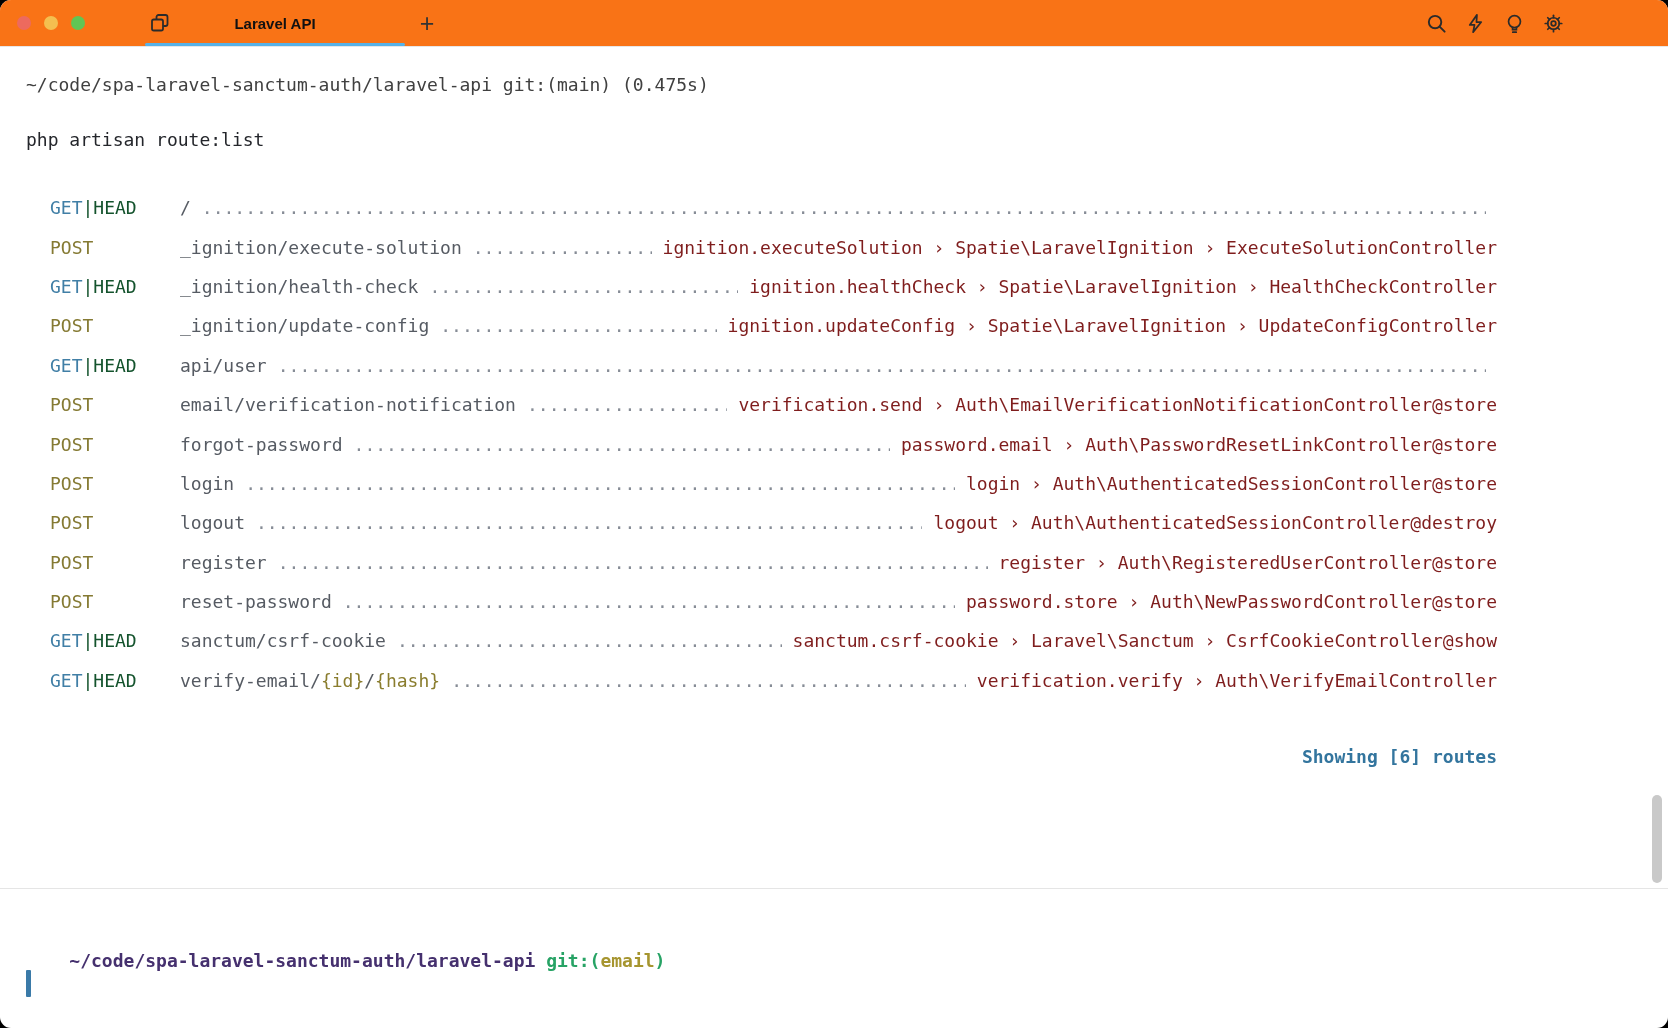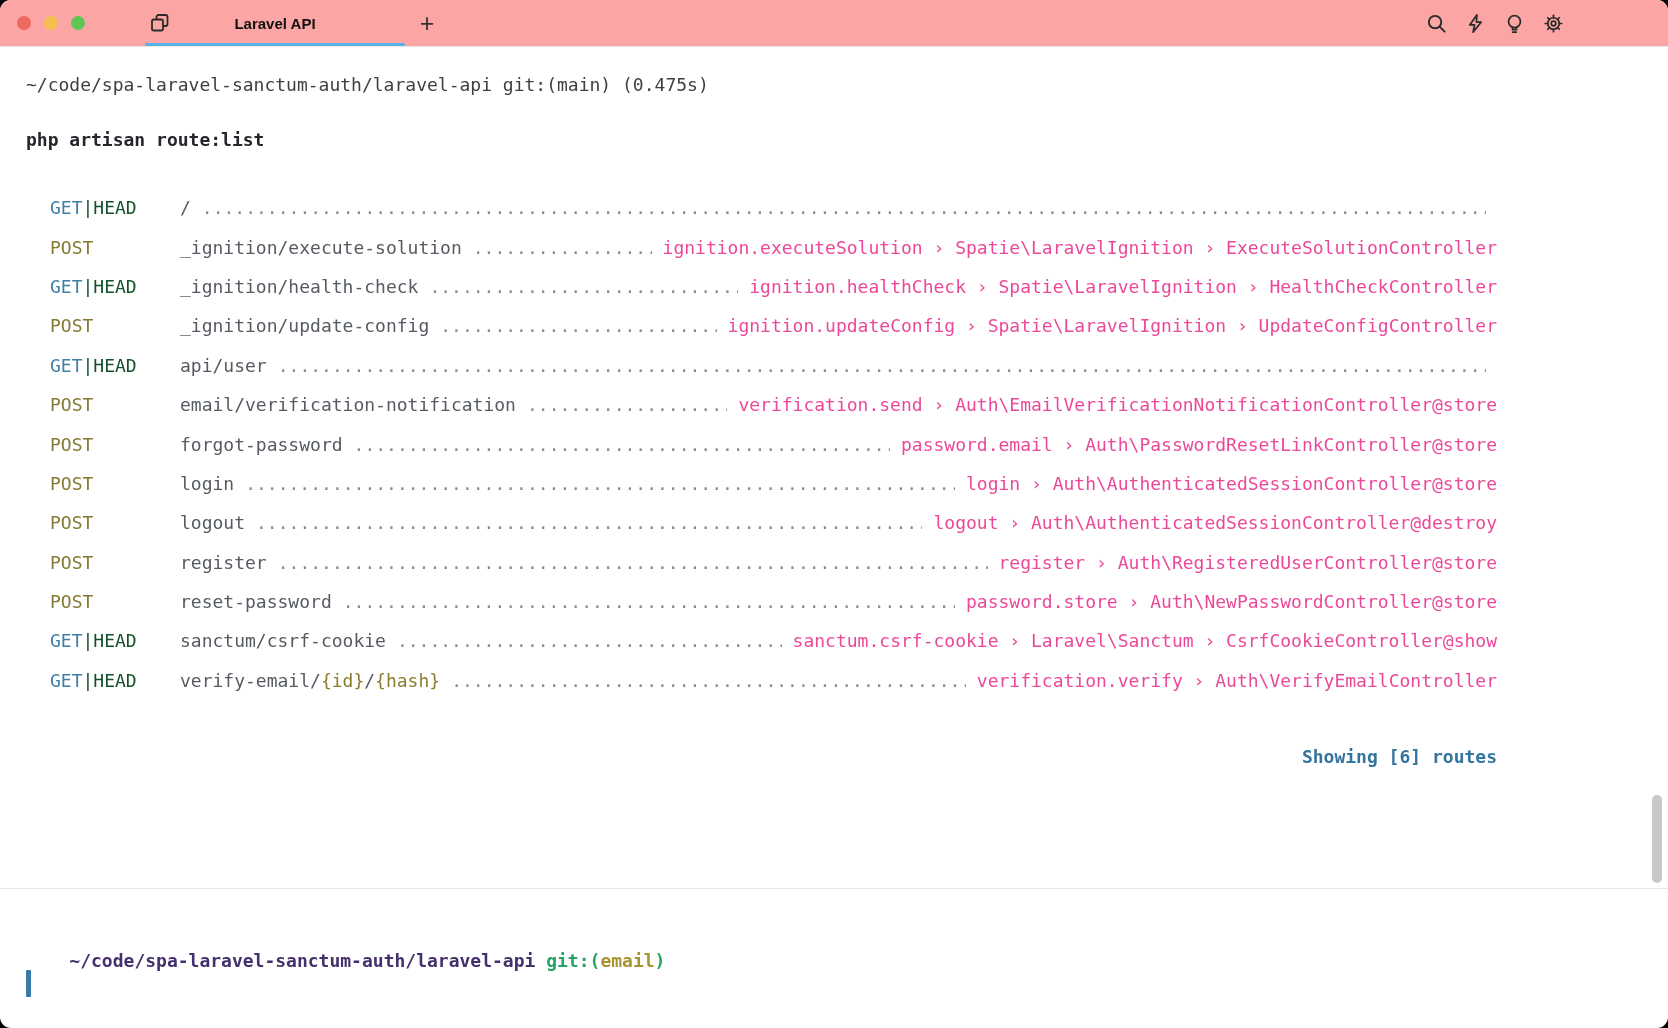--- a/index.html
+++ b/index.html
@@ -3,21 +3,21 @@
 <meta charset="utf-8">
 <style>
   html,body{margin:0;padding:0;background:#000;}
   .window{
     position:relative;width:1668px;height:1028px;background:#fff;
     border-radius:11px;overflow:hidden;
     font-family:"DejaVu Sans Mono",monospace;
   }
   
   .titlebar{
-    position:absolute;top:0;left:0;right:0;height:46px;background:#fca5a5;
+    position:absolute;top:0;left:0;right:0;height:46px;background:#f97316;
     border-bottom:1px solid #e7e7e7;display:flex;align-items:center;gap:40px;
   }
   .traffic{display:flex;gap:13px;padding-left:17px;align-items:center;}
   .dot{width:14px;height:14px;border-radius:50%;display:inline-block;}
   .dot.red{background:#ed6a5e;}
   .dot.yellow{background:#f4bf50;}
   .dot.green{background:#61c554;}
   .icon-btn{background:none;border:none;padding:0;margin:0;cursor:pointer;
     display:flex;align-items:center;justify-content:center;width:26px;height:26px;}
   .pages-btn{margin-left:22px;}
@@ -29,28 +29,28 @@
   .tab-underline{position:absolute;left:0;right:0;bottom:0;height:3px;
     background:var(--c-accent_tab,#57b2e8);border-radius:2px;}
   .newtab{
     position:absolute;left:412px;top:4px;width:30px;height:38px;background:none;border:none;
     font-family:"Liberation Sans",sans-serif;font-size:25px;font-weight:300;color:#333;cursor:pointer;
   }
   .right-icons{position:absolute;right:102px;top:10px;display:flex;gap:13px;align-items:center;}
   
   .term{font-size:18px;white-space:pre;}
   .meta-line{position:absolute;top:73px;left:26px;line-height:24px;color:#404040;}
-  .command-line{position:absolute;top:128px;left:26px;line-height:24px;color:#24262b;font-weight:bold;}
+  .command-line{position:absolute;top:128px;left:26px;line-height:24px;color:#24262b;font-weight:normal;}
   .routes{position:absolute;top:188px;left:50px;width:1447px;}
   .row{height:39.4px;display:flex;align-items:center;}
   .method{flex:0 0 130px;}
   .method .extra{color:#14532d;}
   .path{flex:0 0 auto;color:#565b63;}
   .leader{flex:1 1 auto;overflow:hidden;margin:0 11px;color:#868c96;}
-  .target{flex:0 0 auto;color:#ec4899;}
+  .target{flex:0 0 auto;color:#7f1d1d;}
   .summary-line{position:absolute;top:745px;right:171px;line-height:24px;
     font-weight:bold;color:var(--c-summary_blue,#33759e);}
   .divider{position:absolute;top:888px;left:0;right:0;height:1px;background:#e5e5e5;}
   .prompt-line{position:absolute;top:922px;left:26px;line-height:26px;font-weight:bold;}
   .prompt-path{color:var(--c-prompt_purple,#45306e);}
   .git-part{color:var(--c-git_green,#27a365);}
   .branch{color:var(--c-branch_olive,#a6952f);}
   .cursor{position:absolute;top:970px;left:26px;width:5px;height:27px;
     background:var(--c-cursor_blue,#3a7aa8);border-radius:1px;}
   .scroll-thumb{position:absolute;right:6px;top:795px;width:10px;height:88px;

